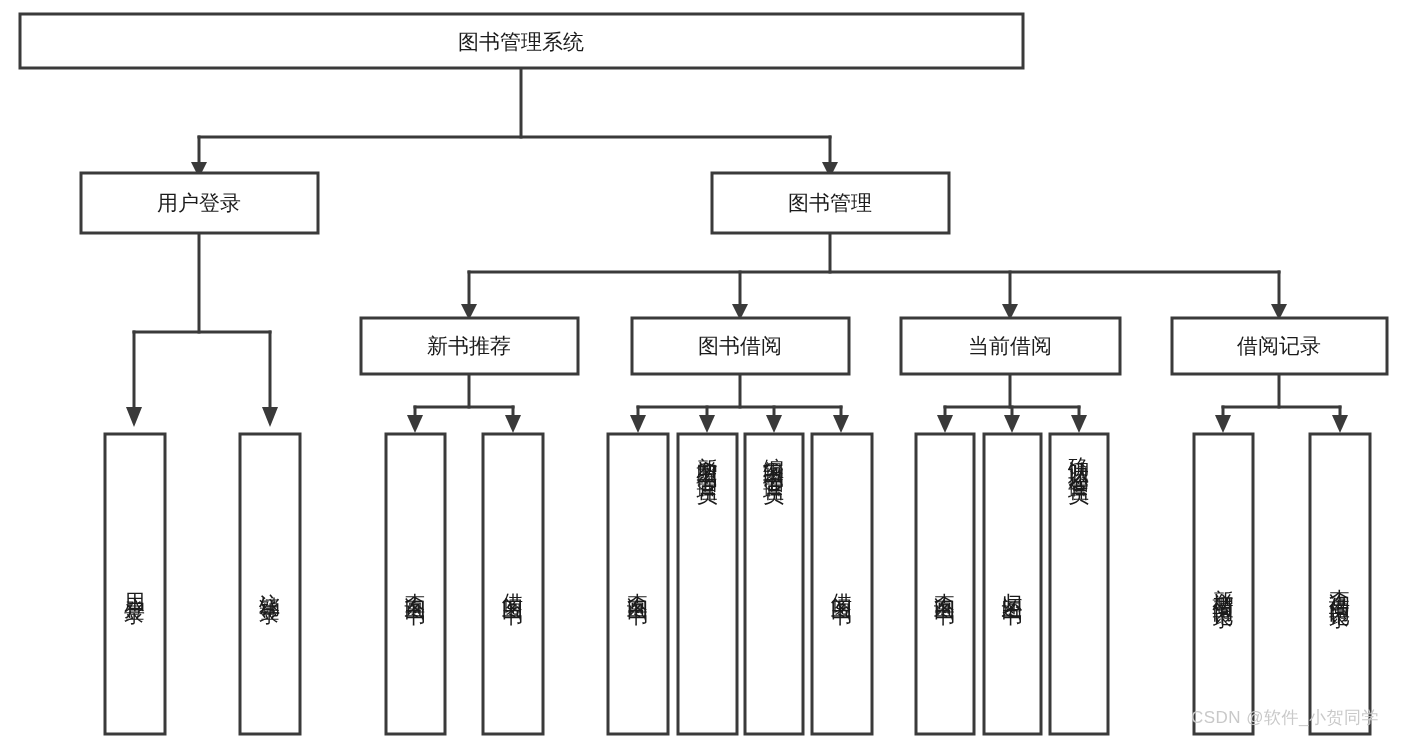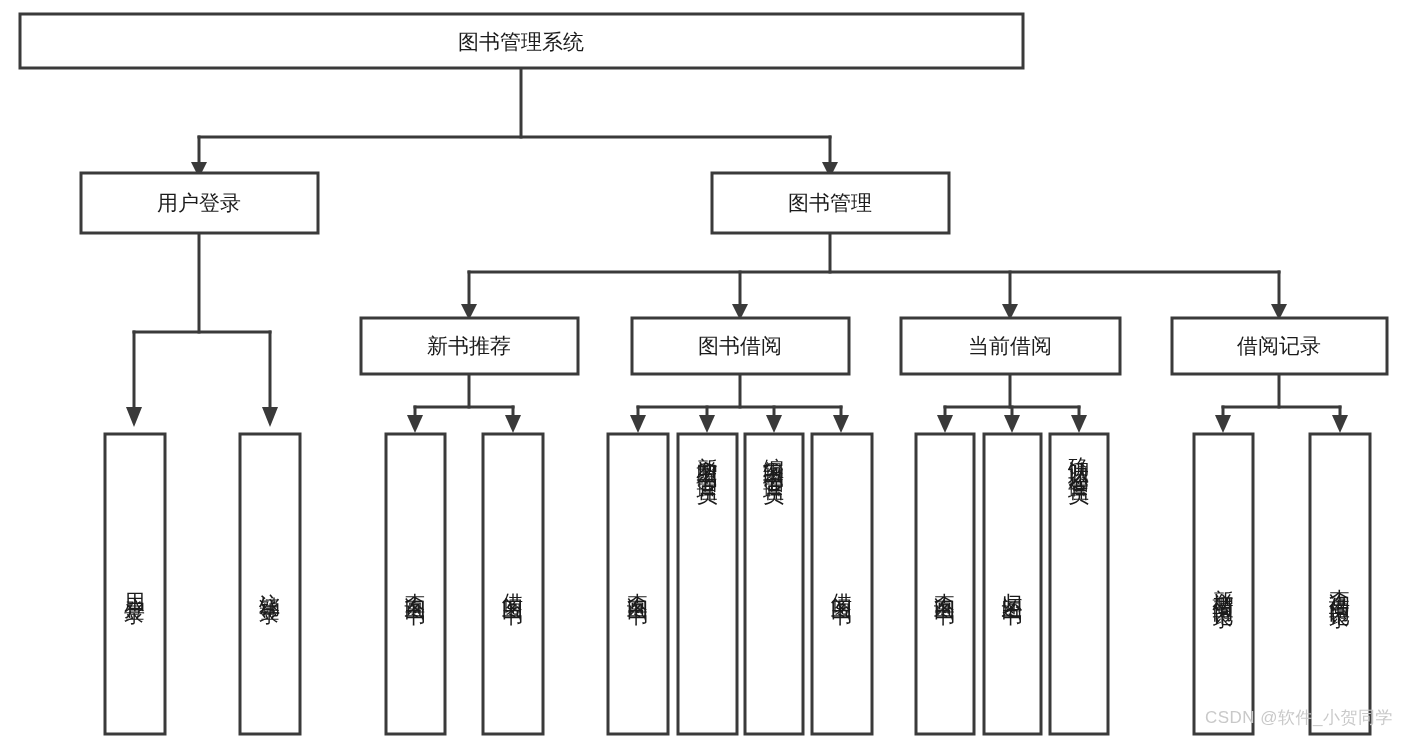--- a/index.html
+++ b/index.html
@@ -65,21 +65,21 @@
   }
   .vlabel-wrap {
     position: absolute;
     display: flex;
     align-items: center;
     justify-content: center;
     pointer-events: none;
   }
   .watermark {
     position: absolute;
-    right: 12px;
+    right: 26px;
     bottom: 4px;
     font-family: "Liberation Sans", "DejaVu Sans", sans-serif;
     font-size: 17px;
     color: #c9c9c9;
     white-space: nowrap;
     letter-spacing: 0.5px;
   }
 </style>
 </head>
 <body>

